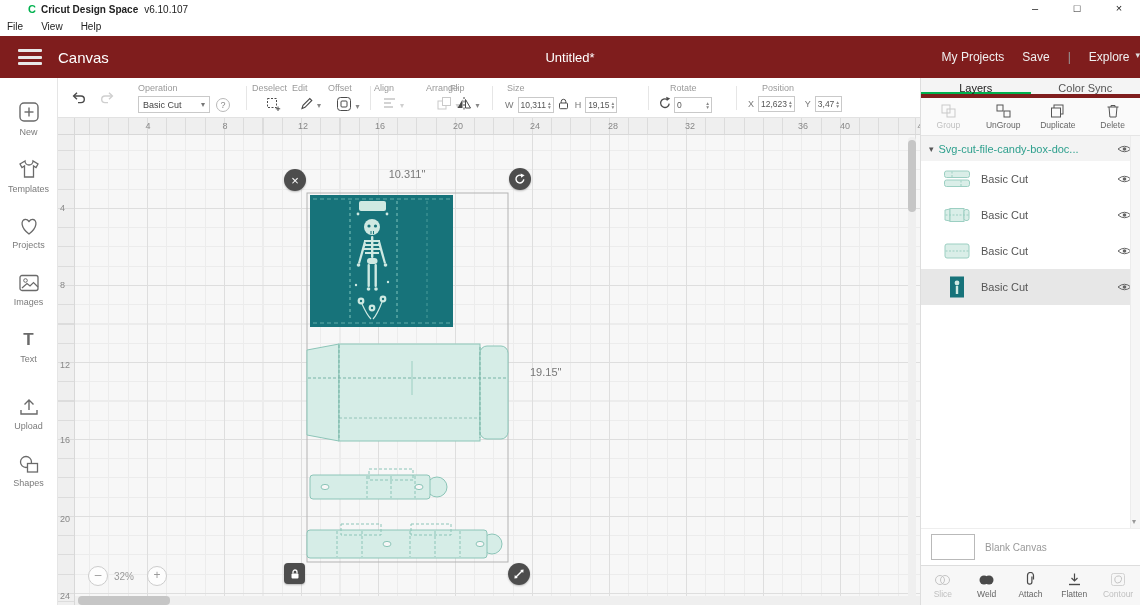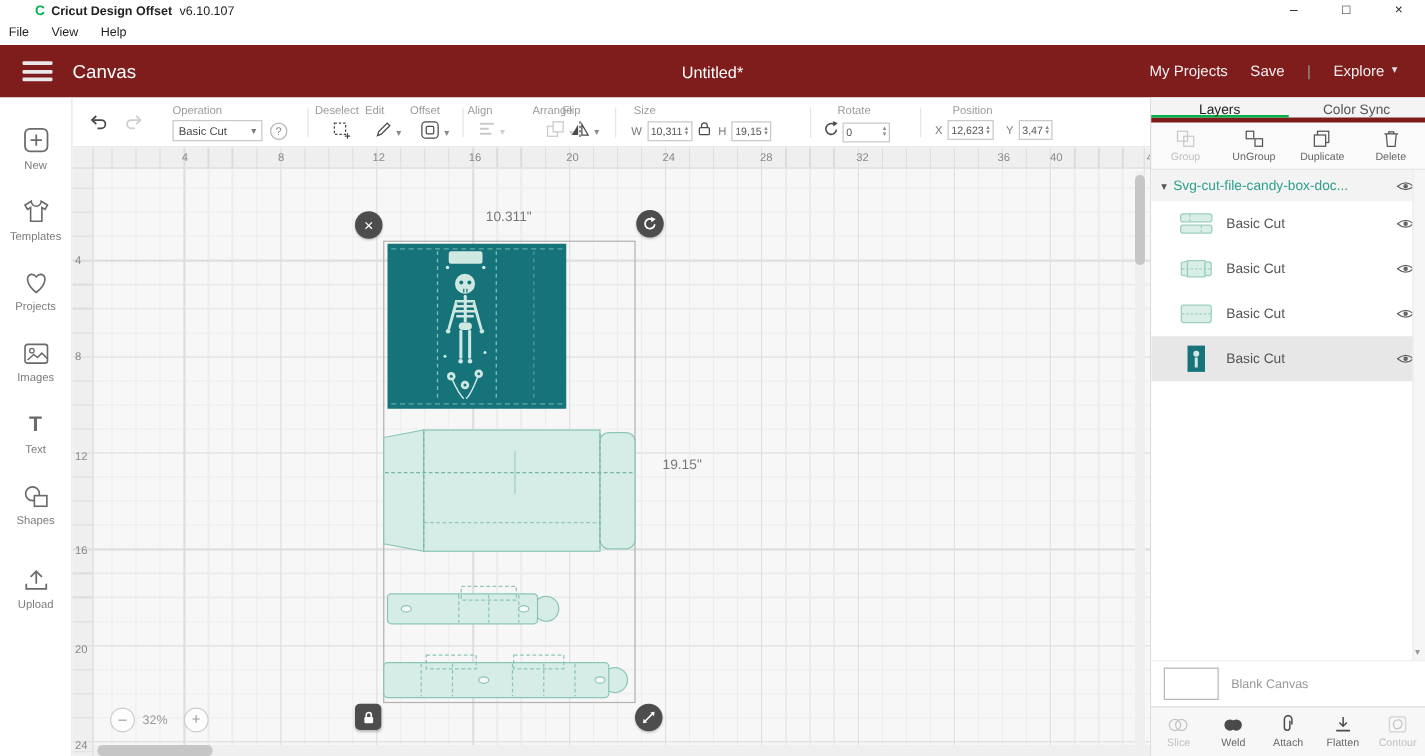--- a/index.html
+++ b/index.html
@@ -22,21 +22,21 @@
 
   
   .header { position:absolute; left:0; top:36px; width:1140px; height:42px; background:#7f1d1d; display:flex; align-items:center; }
   .hamburger { width:24px; height:16px; margin:0 16px 0 18px; display:flex; flex-direction:column; justify-content:space-between; cursor:pointer; }
   .hamburger span { display:block; height:3px; background:#e8e8e8; border-radius:1px; }
   .hdr-canvas { color:#fff; font-size:15px; }
   .hdr-title { position:absolute; left:50%; transform:translateX(-50%); color:#fff; font-size:13px; }
   .hdr-right { margin-left:auto; display:flex; align-items:center; height:42px; }
   .hdr-link { color:#f0f0f0; font-size:12px; margin-right:18px; }
   .hdr-divider { color:#9a9a9a; font-size:12px; margin-right:18px; }
-  .hdr-explore { display:flex; color:#f0f0f0; font-size:12px; margin-right:22px; }
+  .hdr-explore { display:flex; color:#f0f0f0; font-size:12px; }
   .hdr-explore .chev { font-size:9px; margin-left:6px; color:#ddd; }
   .makeit { width:120px; height:42px; background:#00b14e; color:#fff; font-size:13px; font-weight:bold; display:flex; align-items:center; justify-content:center; cursor:pointer; }
 
   
   .toolbar { position:absolute; left:58px; top:78px; width:862px; height:40px; background:#fff; border-bottom:1px solid #e2e2e2; }
   .tb-group { position:absolute; top:5px; text-align:left; }
   .tb-label { font-size:9px; color:#9a9a9a; display:block; margin-bottom:3px; white-space:nowrap; }
   .tb-controls { display:flex; align-items:center; justify-content:center; gap:2px; }
   .selbox { display:inline-flex; align-items:center; justify-content:space-between; border:1px solid #c9c9c9; background:#fff; height:17px; width:72px; font-size:9px; color:#444; padding:0 4px; }
   .selbox .chev { font-size:8px; color:#777; }
@@ -111,21 +111,21 @@
   .rp-baction .lbl { font-size:8.5px; color:#666; }
   .rp-baction.disabled .lbl { color:#c0c0c0; }
 </style>
 </head>
 <body>
 
 <div id="app">
 
   <div class="titlebar">
     <span class="logo">C</span>
-    <span class="tb-title">Cricut Design Offset</span>
+    <span class="tb-title">Cricut Design Space</span>
     <span class="tb-version">v6.10.107</span>
     <div class="win-controls">
       <div class="win-btn">–</div>
       <div class="win-btn">□</div>
       <div class="win-btn">×</div>
     </div>
   </div>
 
   <div class="menubar">
     <span class="menu-item">File</span>
@@ -364,33 +364,33 @@
           <rect x="2" y="2.5" width="18" height="15" rx="2" fill="none" stroke="#6a6a6a" stroke-width="1.3"></rect>
           <circle cx="7.5" cy="7.5" r="1.8" fill="none" stroke="#6a6a6a"></circle>
           <path d="M4,15 L9,10.5 L12,13 L15.5,9.5 L20,14" fill="none" stroke="#6a6a6a" stroke-width="1.2"></path>
         </svg>
       <span class="sb-label">Images</span>
     </div>
     <div class="sb-item">
       <span class="sb-text-glyph">T</span>
       <span class="sb-label">Text</span>
     </div>
+    <div class="sb-item upload-extra">
+      <svg width="22" height="20" viewBox="0 0 22 20">
+          <path d="M11,13 V3 M6.5,7.5 L11,3 L15.5,7.5" fill="none" stroke="#6a6a6a" stroke-width="1.4"></path>
+          <path d="M3,13 v4 h16 v-4" fill="none" stroke="#6a6a6a" stroke-width="1.4"></path>
+        </svg>
+      <span class="sb-label">Upload</span>
+    </div>
     <div class="sb-item">
       <svg width="22" height="20" viewBox="0 0 22 20">
           <circle cx="8" cy="8" r="5.5" fill="none" stroke="#6a6a6a" stroke-width="1.3"></circle>
           <rect x="9.5" y="9.5" width="10" height="8.5" fill="#fff" stroke="#6a6a6a" stroke-width="1.3"></rect>
         </svg>
       <span class="sb-label">Shapes</span>
-    </div>
-    <div class="sb-item upload-extra">
-      <svg width="22" height="20" viewBox="0 0 22 20">
-          <path d="M11,13 V3 M6.5,7.5 L11,3 L15.5,7.5" fill="none" stroke="#6a6a6a" stroke-width="1.4"></path>
-          <path d="M3,13 v4 h16 v-4" fill="none" stroke="#6a6a6a" stroke-width="1.4"></path>
-        </svg>
-      <span class="sb-label">Upload</span>
     </div>
   </div>
 
   <div class="canvas-area">
     <div class="ruler-corner"></div>
     <div class="ruler-h">
       <span class="rnum-h" style="left:66px;">4</span>
       <span class="rnum-h" style="left:143px;">8</span>
       <span class="rnum-h" style="left:221px;">12</span>
       <span class="rnum-h" style="left:298px;">16</span>

